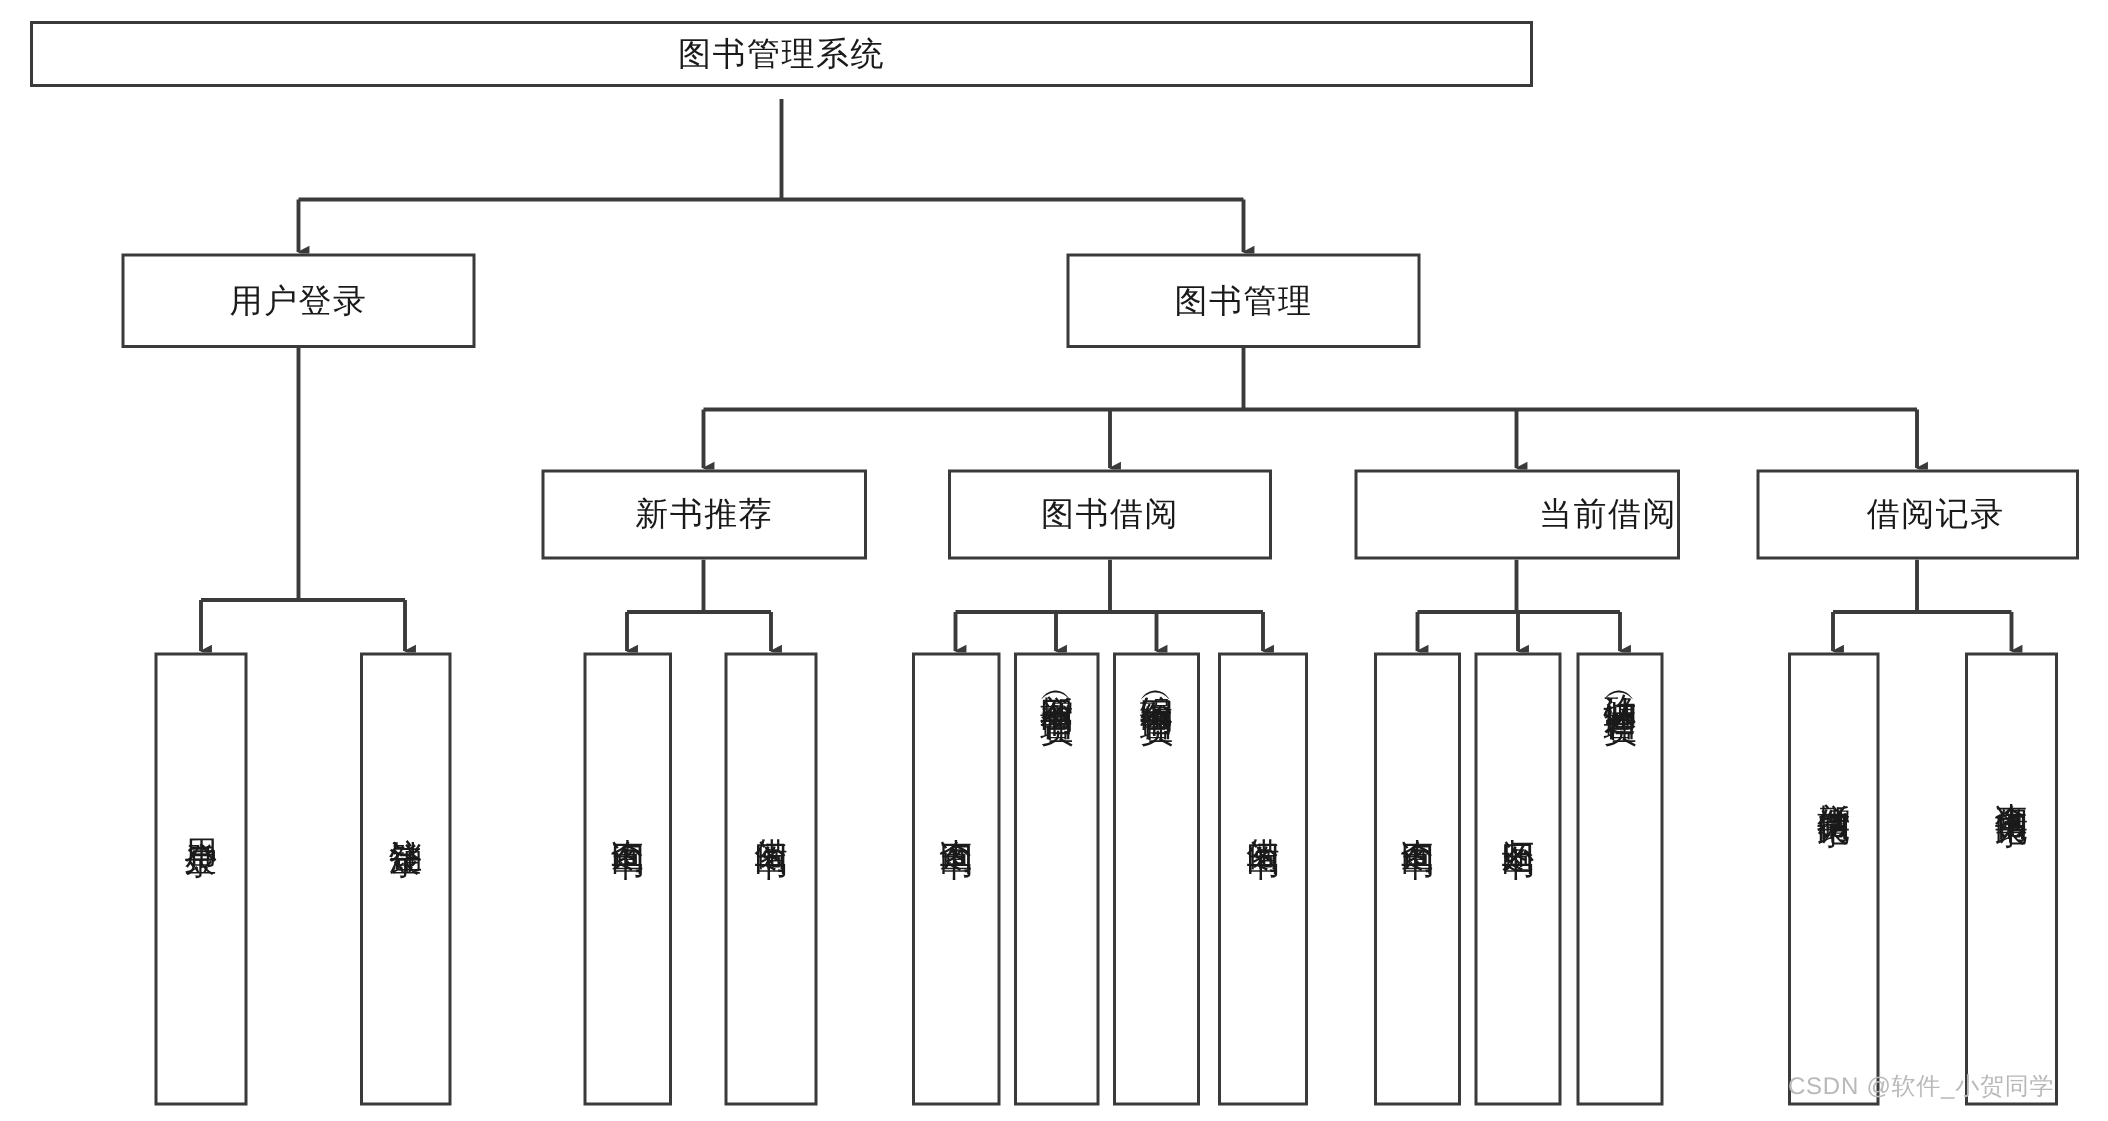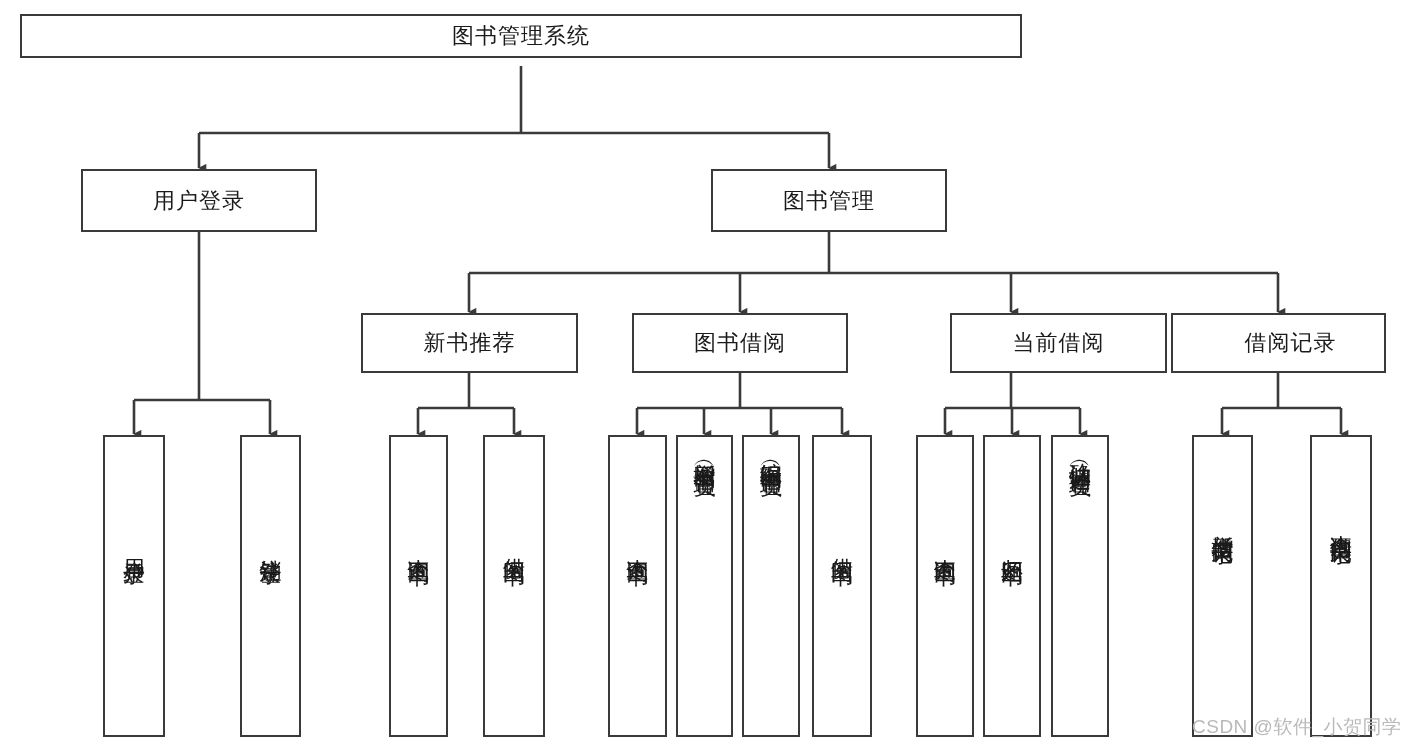--- a/index.html
+++ b/index.html
@@ -53,21 +53,21 @@
     display: block;
   }
   .vtext.offset-mid {
     margin-top: 72px;
   }
   .vtext.offset-low {
     margin-top: 96px;
   }
   .watermark {
     position: absolute;
-    font-size: 19px;
+    font-size: 16px;
     color: #b9b9b9;
     white-space: nowrap;
     letter-spacing: 0.5px;
   }
 </style>
 </head>
 <body>
 
 <div id="diagram-root">
 
@@ -126,21 +126,21 @@
         <span>图书管理</span>
       </div>
     </div>
   <div id="level2-container">
       <div class="node horizontal" style="left: 361px; top: 313px; width: 217px; height: 60px; text-align: center;">
         <span>新书推荐</span>
       </div>
       <div class="node horizontal" style="left: 632px; top: 313px; width: 216px; height: 60px;">
         <span>图书借阅</span>
       </div>
-      <div class="node horizontal" style="left: 950px; top: 313px; width: 217px; height: 60px;">
+      <div class="node horizontal" style="left: 903px; top: 313px; width: 217px; height: 60px; justify-content: flex-end;">
         <span>当前借阅</span>
       </div>
       <div class="node horizontal" style="left: 1171px; top: 313px; width: 215px; height: 60px; padding-left: 24px;">
         <span>借阅记录</span>
       </div>
     </div>
   <div id="leaves-container">
       <div class="node vertical" style="left: 103px; top: 435px; width: 62px; height: 302px;">
         <span class="vtext offset-low">用户登录</span>
       </div>

